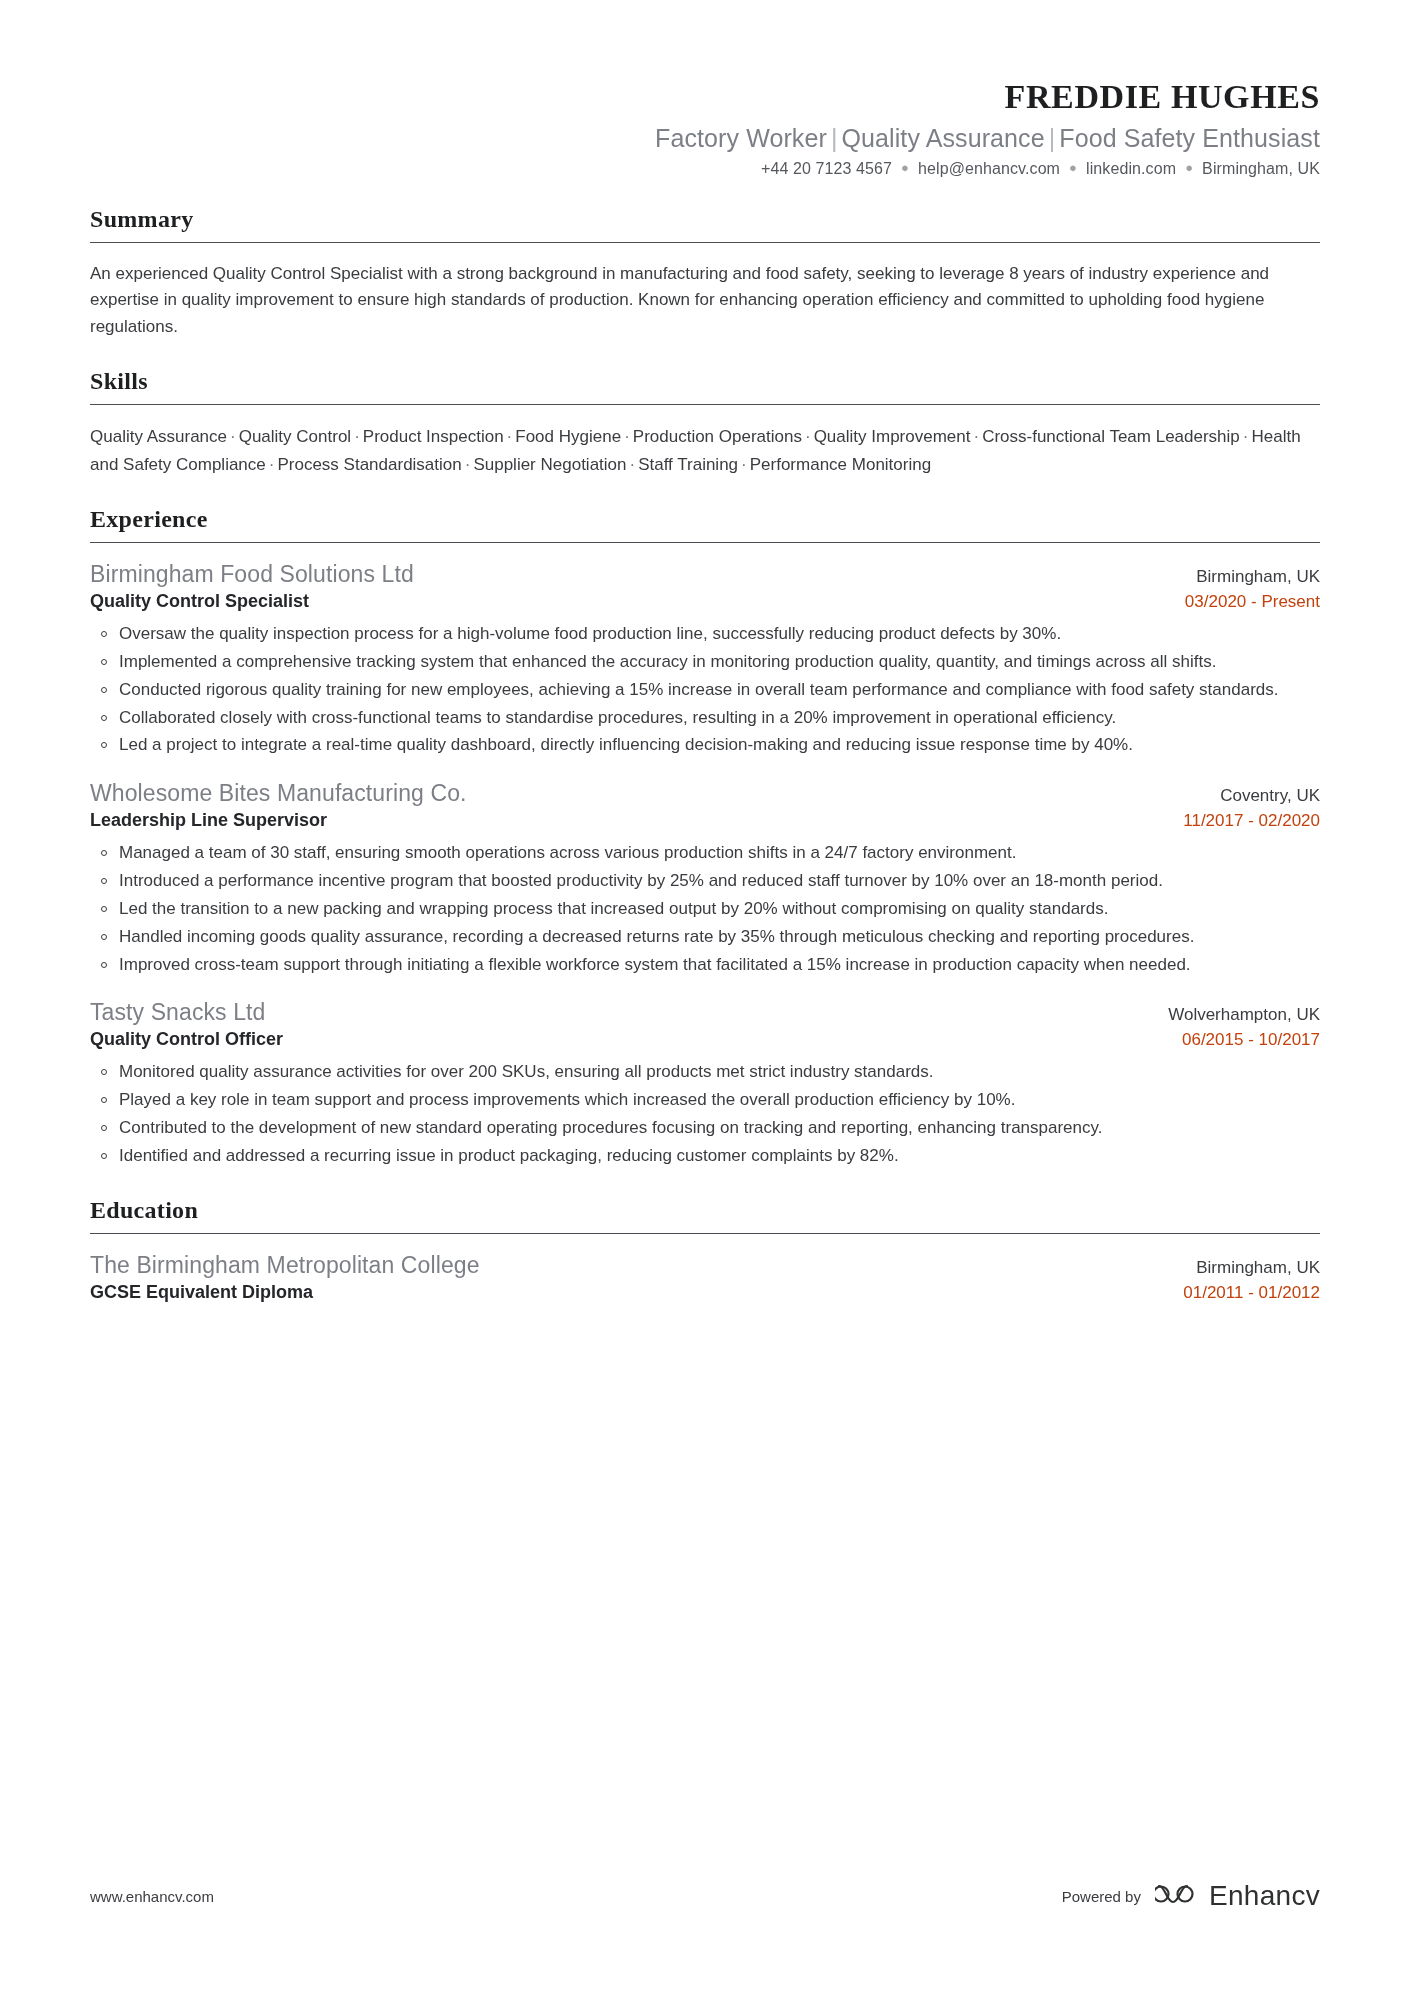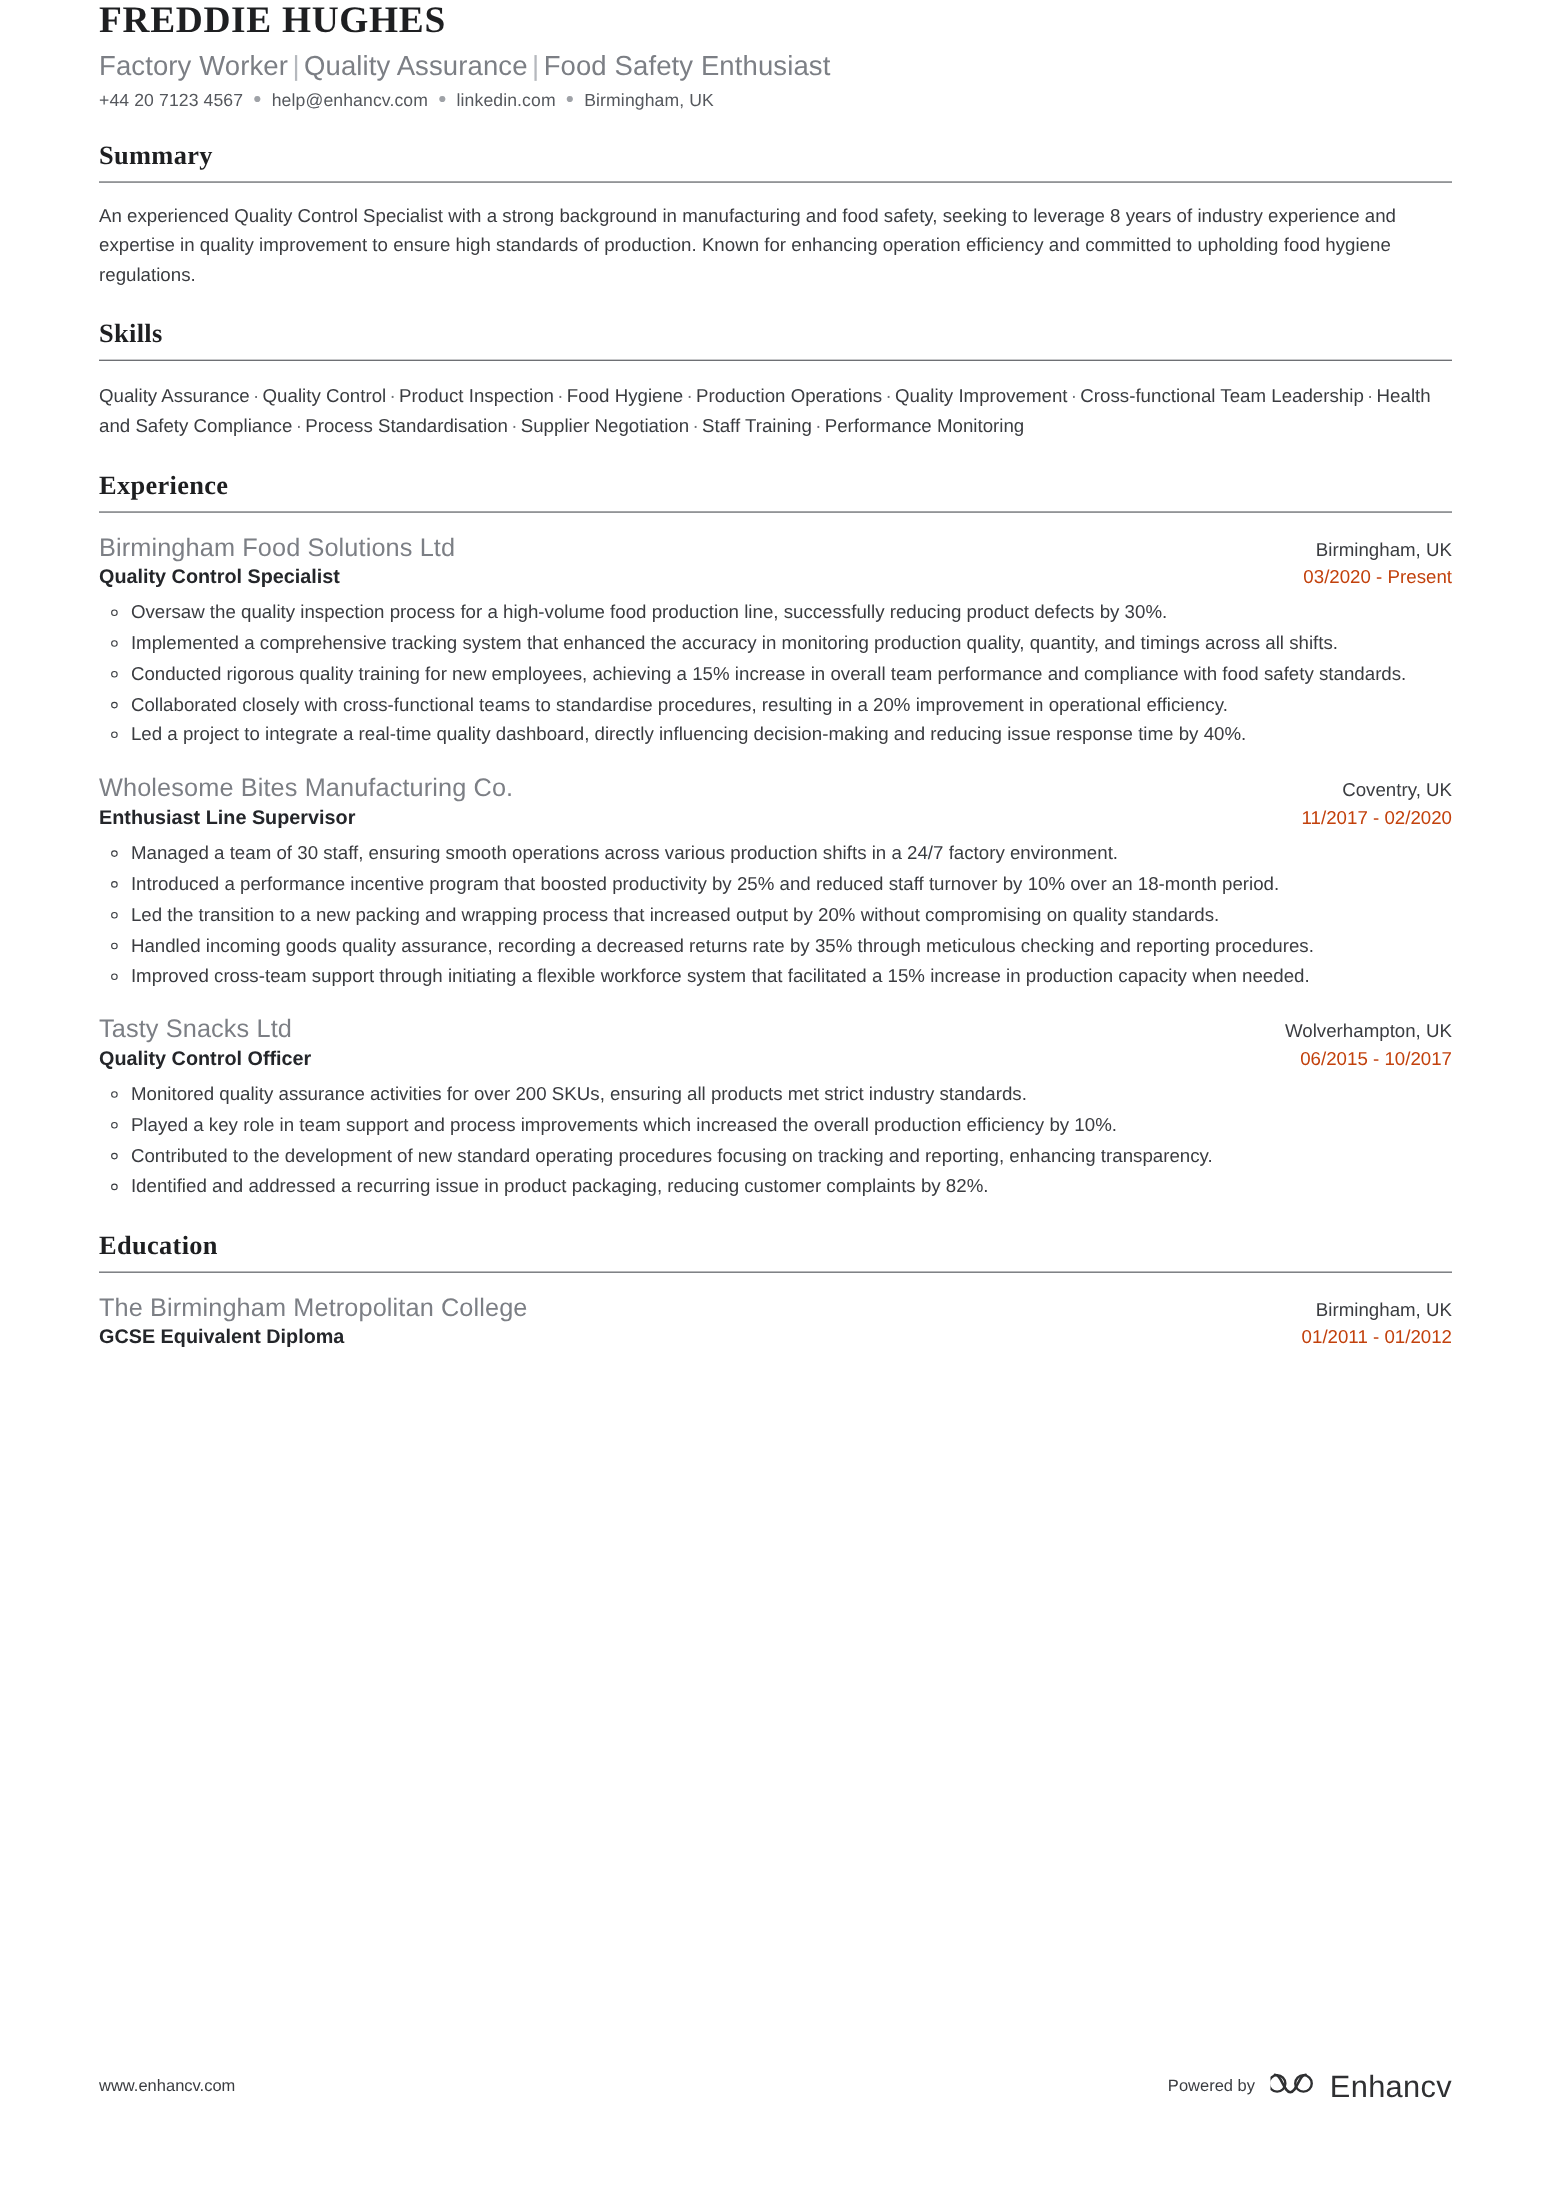--- a/index.html
+++ b/index.html
@@ -25,21 +25,22 @@
   }
   .content {
     position: absolute;
     left: 90px;
     top: 0;
     width: 1230px;
   }
 
   
   .header {
-    text-align: left;
+    padding-top: 78px;
+    text-align: right;
   }
   .name {
     font-family: "Liberation Serif", serif;
     font-weight: bold;
     font-size: 34px;
     letter-spacing: 0.6px;
     color: #1e1f21;
     margin: 0 0 8px 0;
   }
   .tagline {
@@ -249,21 +250,21 @@
               <li>Collaborated closely with cross-functional teams to standardise procedures, resulting in a 20% improvement in operational efficiency.</li>
               <li>Led a project to integrate a real-time quality dashboard, directly influencing decision-making and reducing issue response time by 40%.</li>
             </ul>
           </div>
           <div class="entry">
             <div class="entry-row">
               <div class="org">Wholesome Bites Manufacturing Co.</div>
               <div class="loc">Coventry, UK</div>
             </div>
             <div class="role-row">
-              <div class="role">Enthusiast Line Supervisor</div>
+              <div class="role">Leadership Line Supervisor</div>
               <div class="dates">11/2017 - 02/2020</div>
             </div>
             <ul class="bullets">
               <li>Managed a team of 30 staff, ensuring smooth operations across various production shifts in a 24/7 factory environment.</li>
               <li>Introduced a performance incentive program that boosted productivity by 25% and reduced staff turnover by 10% over an 18-month period.</li>
               <li>Led the transition to a new packing and wrapping process that increased output by 20% without compromising on quality standards.</li>
               <li>Handled incoming goods quality assurance, recording a decreased returns rate by 35% through meticulous checking and reporting procedures.</li>
               <li>Improved cross-team support through initiating a flexible workforce system that facilitated a 15% increase in production capacity when needed.</li>
             </ul>
           </div>

